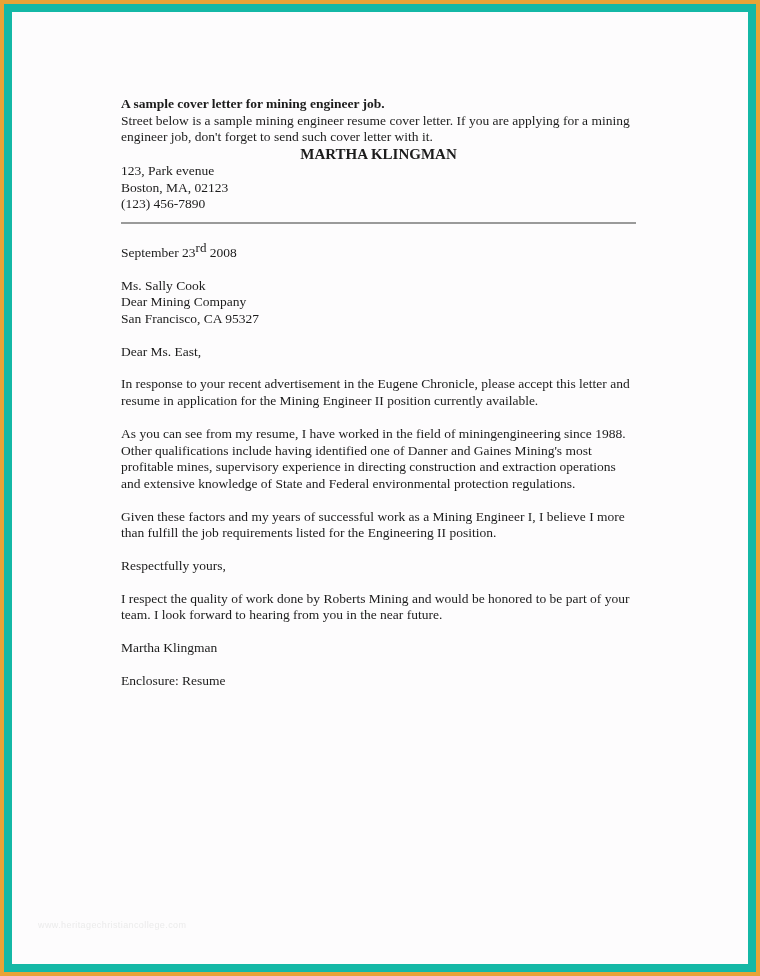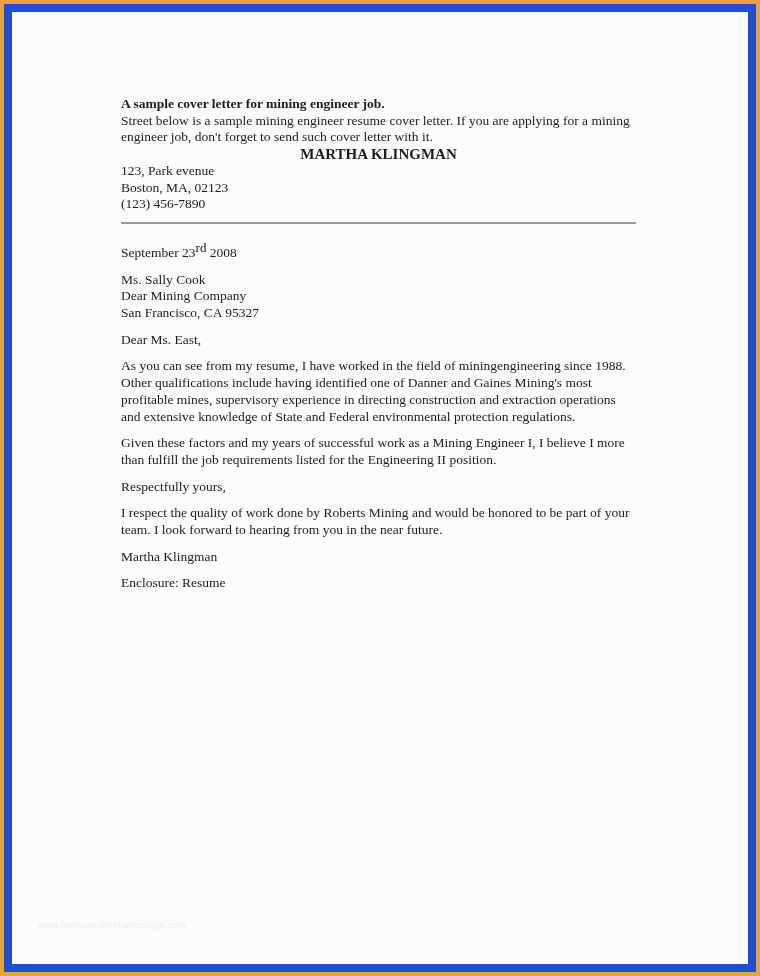--- a/index.html
+++ b/index.html
@@ -8,21 +8,21 @@
 
   .frame-outer {
     width: 760px;
     height: 976px;
     background: #e9a337;          
     padding: 4px;
   }
   .frame-inner {
     width: 100%;
     height: 100%;
-    background: #1d4ed8;          
+    background: #14b8a6;          
     padding: 8px;
   }
   .page {
     width: 100%;
     height: 100%;
     background: #fdfcfd;
     position: relative;
     overflow: hidden;
     font-family: "Liberation Serif", "DejaVu Serif", serif;
     font-size: 13.5px;
@@ -42,21 +42,21 @@
     text-align: center;
   }
 
   .divider {
     border: none;
     height: 2px;
     background: #9a9a9a;
     margin-top: 9px;
   }
 
-  .gap { margin-top: 10px; }      
+  .gap { margin-top: 16px; }      
   .date-line { margin-top: 21px; }
 
   sup.ord {
     font-size: 13px;
     vertical-align: super;
     line-height: 0;
   }
 
   .watermark {
     position: absolute;
@@ -89,20 +89,21 @@
         <p class="date-line"><span>September 23</span><sup class="ord">rd</sup><span> 2008</span></p>
 
         <div class="gap">
           <div>Ms. Sally Cook</div>
           <div>Dear Mining Company</div>
           <div>San Francisco, CA 95327</div>
         </div>
 
         <p class="gap">Dear Ms. East,</p>
 
+        <p class="gap">In response to your recent advertisement in the Eugene Chronicle, please accept this letter and resume in application for the Mining Engineer II position currently available.</p>
         <p class="gap">As you can see from my resume, I have worked in the field of miningengineering since 1988. Other qualifications include having identified one of Danner and Gaines Mining's most profitable mines, supervisory experience in directing construction and extraction operations and extensive knowledge of State and Federal environmental protection regulations.</p>
         <p class="gap">Given these factors and my years of successful work as a Mining Engineer I, I believe I more than fulfill the job requirements listed for the Engineering II position.</p>
         <p class="gap">Respectfully yours,</p>
 
         <p class="gap">I respect the quality of work done by Roberts Mining and would be honored to be part of your team. I look forward to hearing from you in the near future.</p>
         <p class="gap">Martha Klingman</p>
         <p class="gap">Enclosure: Resume</p>
 
       </div>
 

